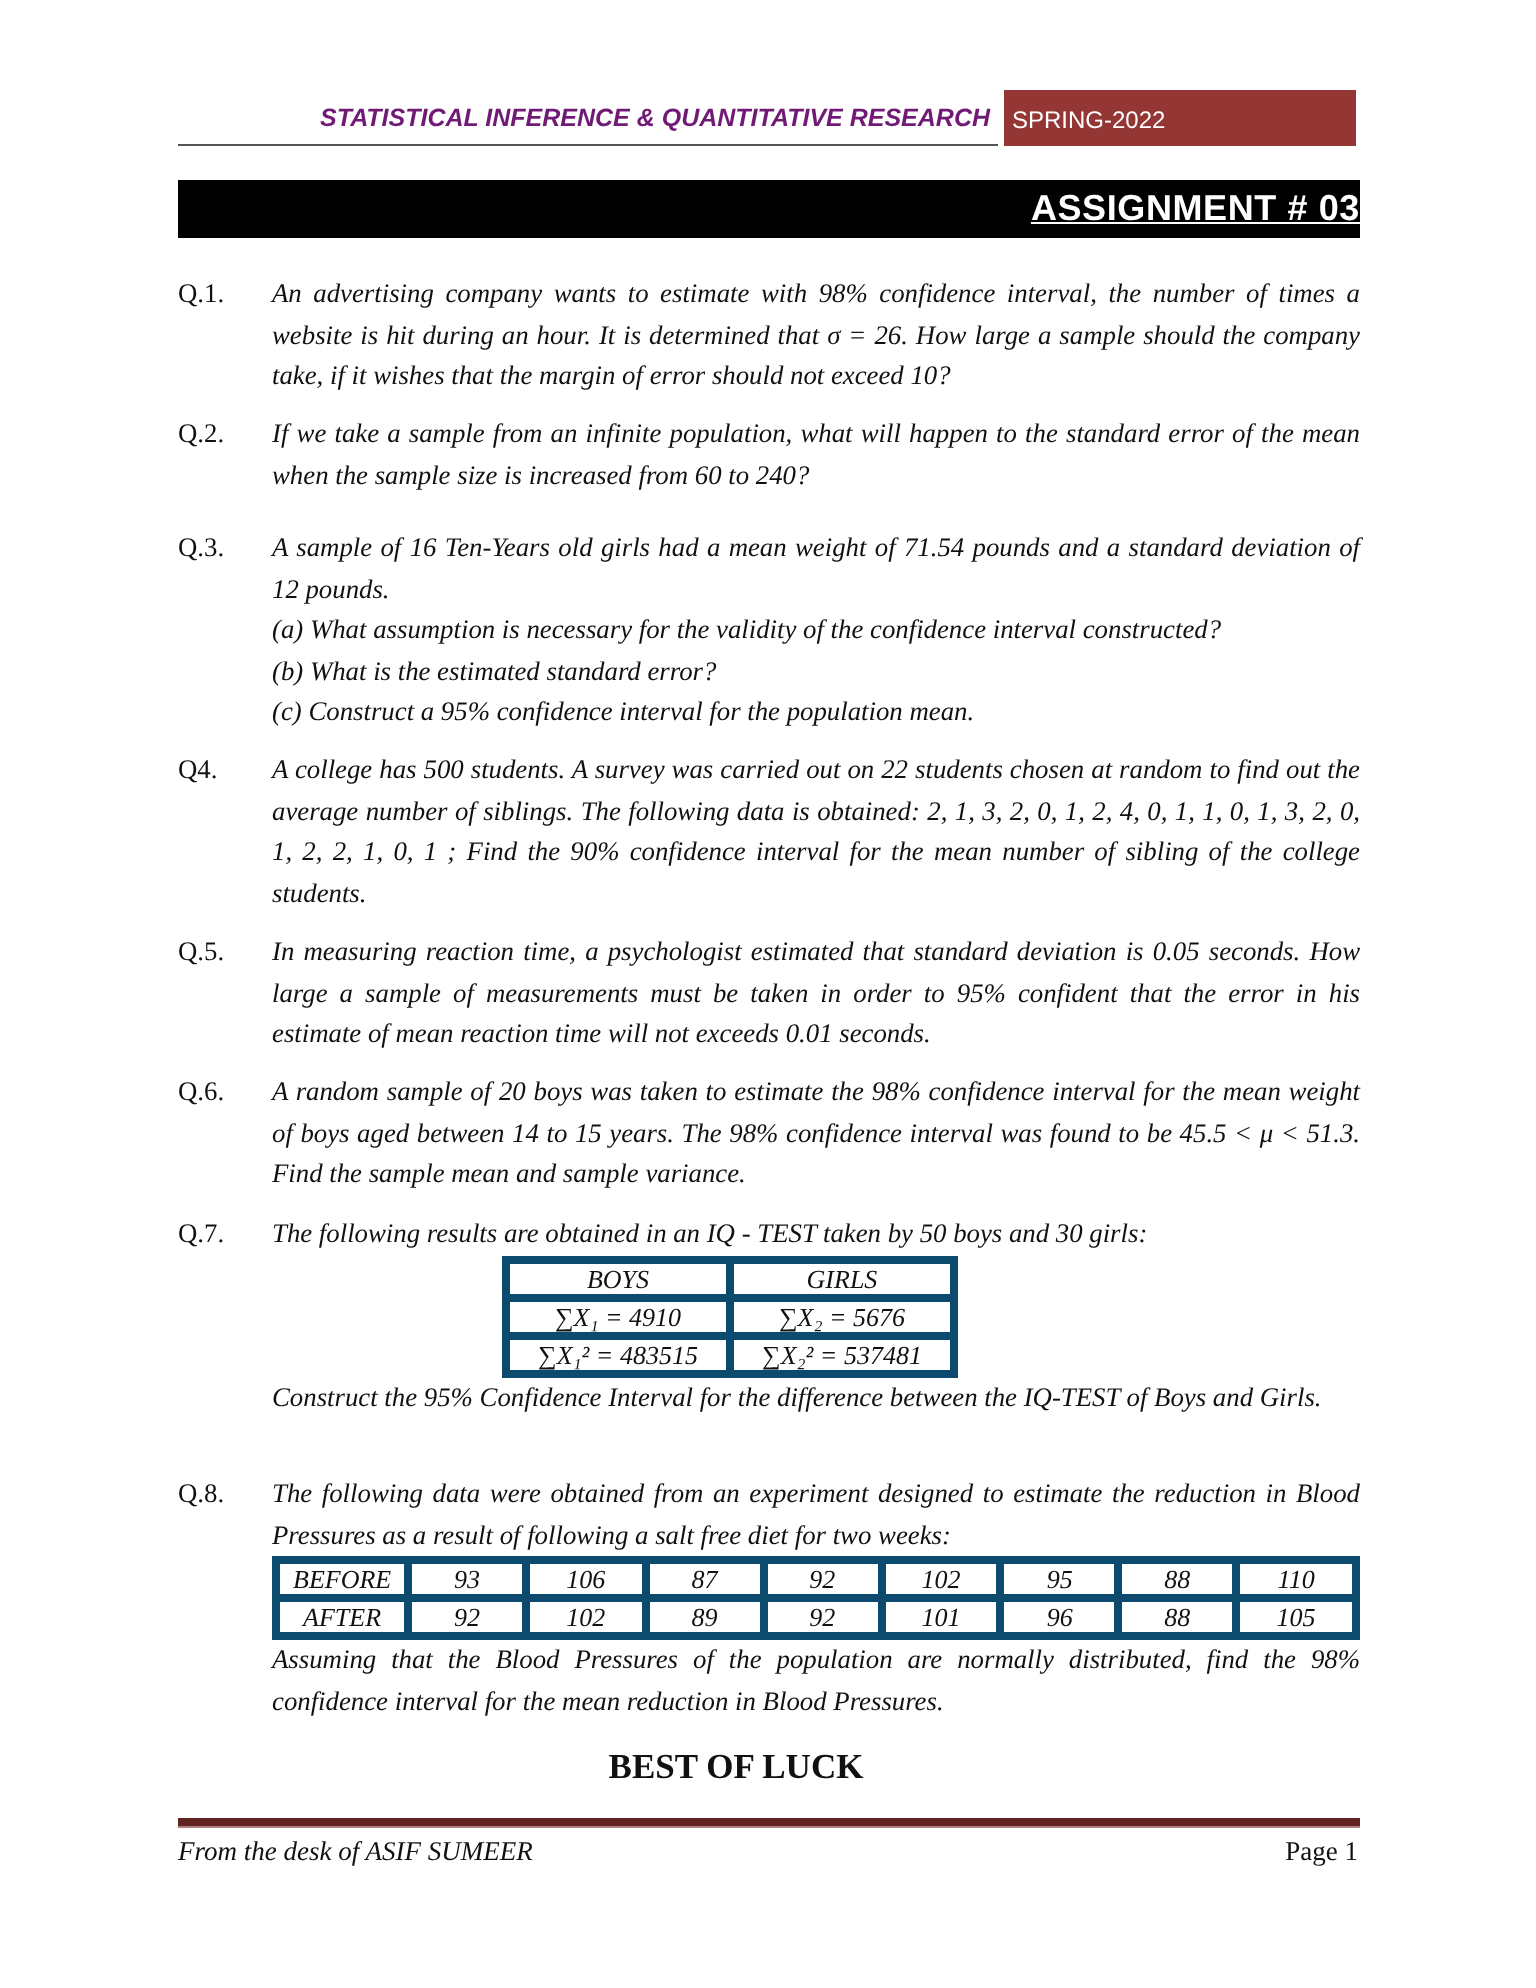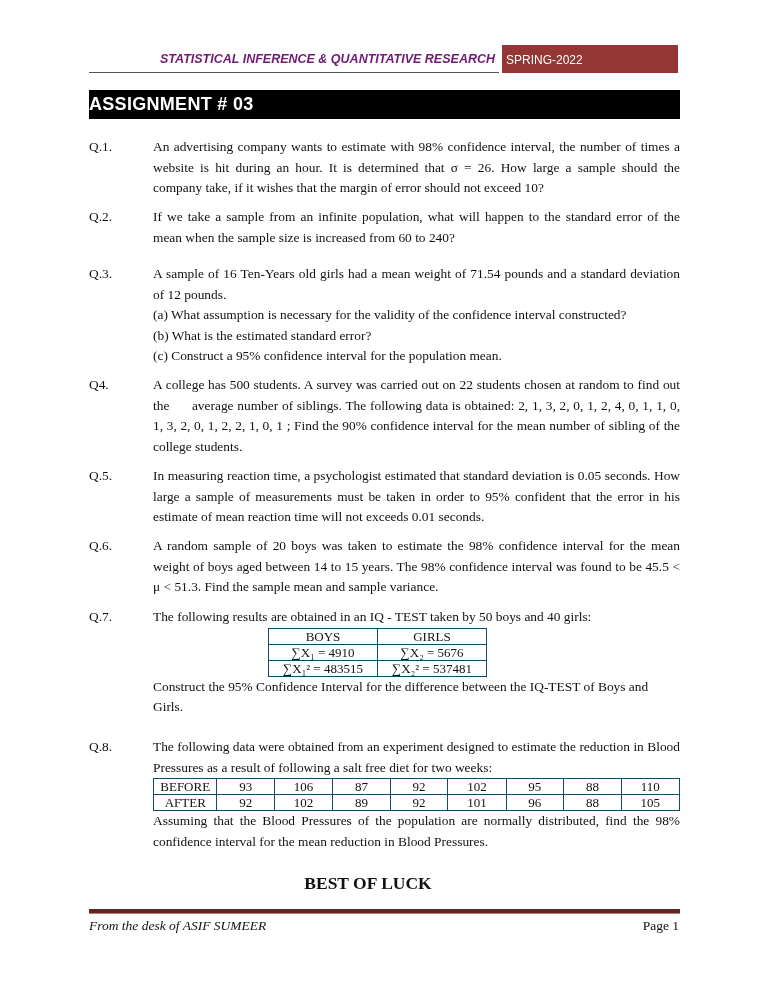--- a/index.html
+++ b/index.html
@@ -5,28 +5,28 @@
   html, body { margin: 0; padding: 0; background: #ffffff; }
   body { width: 768px; height: 994px; position: relative; overflow: hidden;
          font-family: "Liberation Serif", "DejaVu Serif", serif; color: #111; }
   .header { position: absolute; top: 45px; left: 89px; width: 589px; height: 28px; }
   .header-line { position: absolute; left: 0; bottom: 0; width: 410px; height: 1px; background: #555; }
   .header-title { position: absolute; right: 183px; top: 7px; font-family: "Liberation Sans", sans-serif;
                   font-style: italic; font-weight: bold; font-size: 12.5px; color: #701a75; letter-spacing: 0; white-space: nowrap; }
   .header-badge { position: absolute; right: 0; top: 0; width: 176px; height: 28px; background: #943634;
                   color: #fff; font-family: "Liberation Sans", sans-serif; font-size: 12px; line-height: 30px; padding-left: 4px; box-sizing: border-box; }
   .banner { position: absolute; top: 90px; left: 89px; width: 591px; height: 29px; background: #000;
-            color: #fff; text-align: left; font-family: "Liberation Sans", sans-serif; font-weight: bold;
-            font-size: 18px; line-height: 29px; letter-spacing: 0.3px; }
+            color: #fff; text-align: right; font-family: "Liberation Sans", sans-serif; font-weight: bold;
+            font-size: 18px; line-height: 29px; letter-spacing: 0.3px; text-decoration: underline; }
   .q { position: absolute; left: 89px; width: 591px; font-size: 13.4px; line-height: 20.5px; }
   .q .num { position: absolute; left: 0; top: 0; }
-  .q .body { margin-left: 64px; text-align: justify; }
+  .q .body { margin-left: 47px; text-align: justify; font-style: italic; }
   .q .body p { margin: 0; }
   table.data { border-collapse: collapse; font-size: 13px; line-height: 15px; }
-  table.data td { border: 1px solid #0c4a6e; text-align: center; padding: 0 4px; }
+  table.data td { border: 4px solid #0c4a6e; text-align: center; padding: 0 4px; }
   .iq { margin-left: 115px; }
   .iq td { width: 100px; }
   .bp td { width: 53px; }
   .bp td:first-child { width: 55px; }
   .luck { position: absolute; top: 873px; left: 0; width: 736px; text-align: center; font-weight: bold; font-size: 17.5px; }
   .footer-rule { position: absolute; top: 909px; left: 89px; width: 591px; height: 4px; background: #622423; }
   .footer-rule2 { position: absolute; top: 913px; left: 89px; width: 591px; height: 1px; background: #b08080; }
   .footer-left { position: absolute; top: 918px; left: 89px; font-style: italic; font-size: 13.5px; }
   .footer-right { position: absolute; top: 918px; right: 89px; font-size: 13.5px; }
 </style>
@@ -82,21 +82,21 @@
 <div class="q" style="top:536px;">
   <span class="num">Q.6.</span>
   <div class="body">
       <p>A random sample of 20 boys was taken to estimate the 98% confidence interval for the mean weight of boys aged between 14 to 15 years. The 98% confidence interval was found to be 45.5 &lt; μ &lt; 51.3. Find the sample mean and sample variance.</p>
     </div>
 </div>
 
 <div class="q" style="top:607px;">
   <span class="num">Q.7.</span>
   <div class="body">
-    <p>The following results are obtained in an IQ - TEST taken by 50 boys and 40 girls:</p>
+    <p>The following results are obtained in an IQ - TEST taken by 50 boys and 30 girls:</p>
     <table class="data iq">
       <tbody>
           <tr>
         <td>BOYS</td>
         <td>GIRLS</td>
       </tr>
       <tr>
         <td>∑X₁ = 4910</td>
         <td>∑X₂ = 5676</td>
       </tr>

